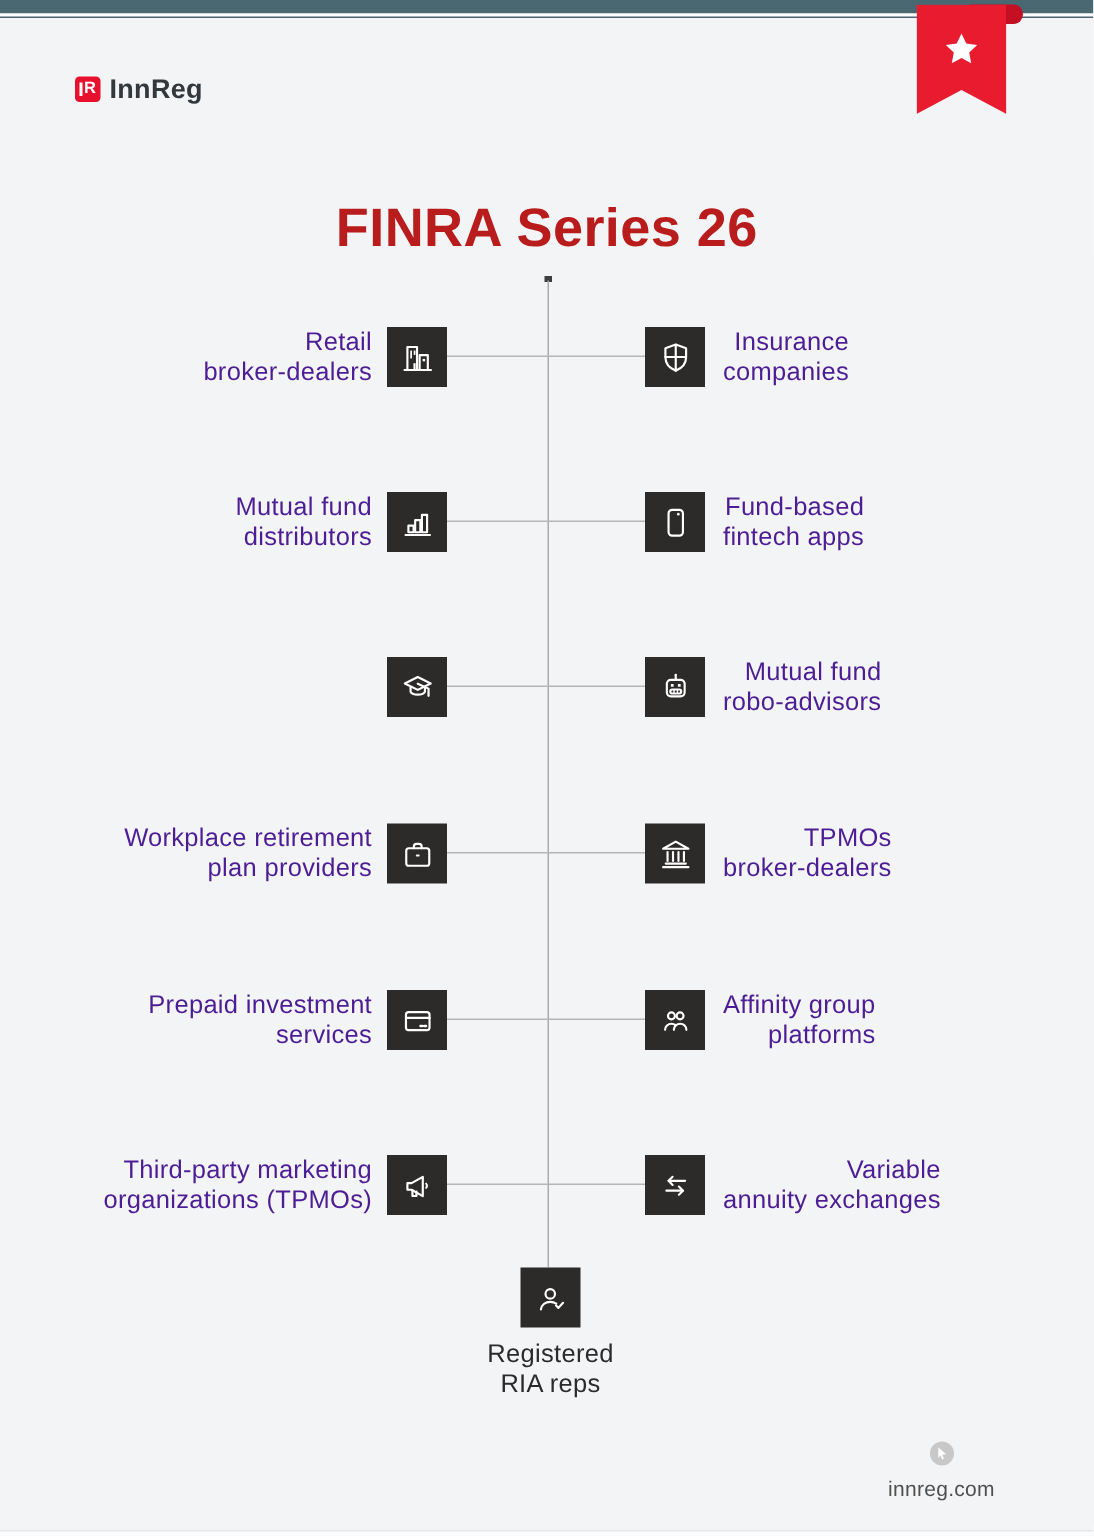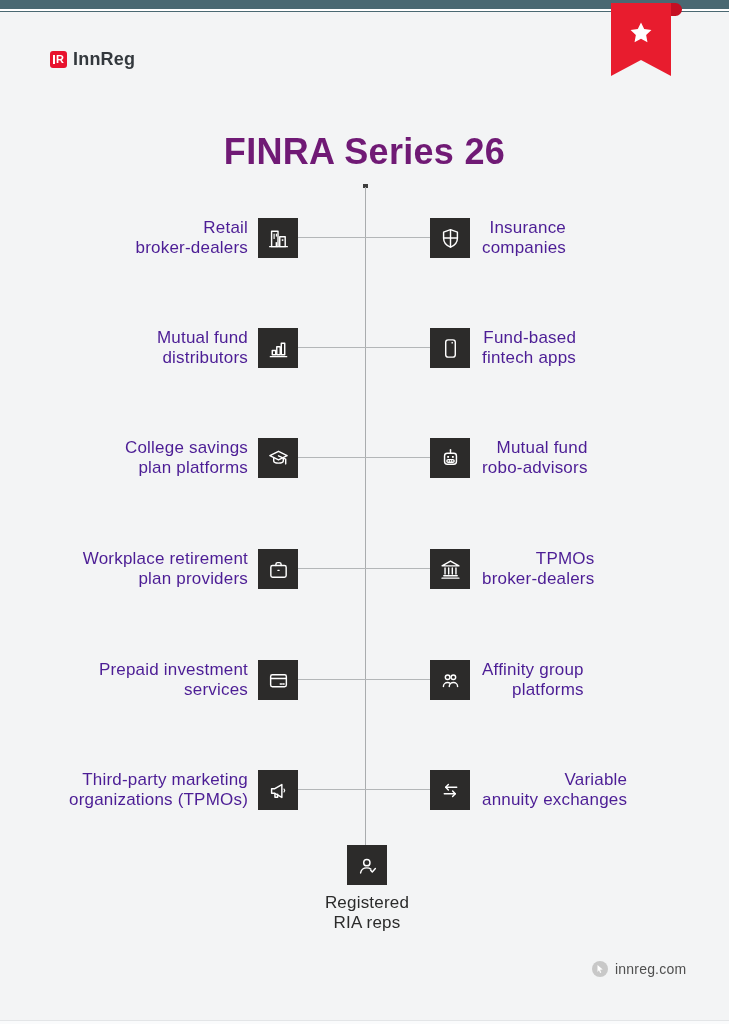--- a/index.html
+++ b/index.html
@@ -17,42 +17,42 @@
   .logo-text{font-size:18px;font-weight:bold;color:#33383d;letter-spacing:0.2px;}
 
   .bookmark{position:absolute;left:611px;top:3px;width:71px;height:73px;}
   .bookmark .fold{position:absolute;left:36px;top:0;width:35px;height:13px;background:#c50f22;border-radius:0 7px 7px 0;}
   .bookmark .ribbon{position:absolute;left:0;top:0;width:60px;height:73px;background:#e81c2e;
     clip-path:polygon(0 0,100% 0,100% 100%,50% 78%,0 100%);
     display:flex;justify-content:center;}
   .bookmark .ribbon svg{margin-top:17px;}
 
   .title{position:absolute;top:107px;left:0;width:729px;text-align:center;
-    font-size:36px;font-weight:bold;color:#701a75;letter-spacing:0.3px;}
+    font-size:36px;font-weight:bold;color:#b91c1c;letter-spacing:0.3px;}
 
   .vline{position:absolute;left:365px;top:187px;width:1px;height:658px;background:#a9acae;}
   .vline-dot{position:absolute;left:363px;top:184px;width:5px;height:4px;background:#3d3d3d;}
 
   .row{position:absolute;left:0;width:729px;height:40px;}
   .hline{position:absolute;left:298px;top:19px;width:132px;height:1px;background:#b3b6b8;}
   .iconbox{position:absolute;top:0;width:40px;height:40px;background:#2c2b2a;
     display:flex;align-items:center;justify-content:center;}
   .iconbox.l{left:258px;}
   .iconbox.r{left:430px;}
   .label{position:absolute;top:50%;transform:translateY(-50%);font-size:17px;line-height:20px;
     color:#4c1d95;white-space:pre-line;letter-spacing:0.2px;}
   .label.l{right:481px;text-align:right;}
   .label.r{left:482px;text-align:right;}
 
   .bottom-iconbox{position:absolute;left:347px;top:845px;width:40px;height:40px;background:#2c2b2a;
     display:flex;align-items:center;justify-content:center;}
   .bottom-label{position:absolute;left:267px;top:893px;width:200px;text-align:center;
     font-size:17px;line-height:20px;color:#2b2b2b;white-space:pre-line;letter-spacing:0.2px;}
 
-  .footer{position:absolute;left:592px;top:961px;display:flex;align-items:flex-start;gap:7px;}
+  .footer{position:absolute;left:592px;top:961px;display:flex;align-items:center;gap:7px;flex-direction:column;}
   .footer-circle{width:16px;height:16px;border-radius:50%;background:#c8c8c8;
     display:flex;align-items:center;justify-content:center;}
   .footer-text{font-size:14px;color:#4f4f4f;letter-spacing:0.2px;}
 
   svg.glyph{stroke:#fff;fill:none;stroke-width:1.5;stroke-linecap:round;stroke-linejoin:round;}
 </style>
 </head>
 <body>
 
 <div class="page">
@@ -126,22 +126,20 @@
         <rect x="7" y="3" width="10" height="18" rx="2.5"></rect>
         <circle cx="13.8" cy="6" r="0.9" fill="#fff" stroke="none"></circle>
       </svg>
     </div>
     <div class="label r">Fund-based
 fintech apps</div>
   </div>
 
   <div class="row" style="top:438px">
     <div class="hline"></div>
-    <div class="label l">College savings
-plan platforms</div>
     <div class="iconbox l">
       <svg class="glyph" width="23" height="23" viewBox="0 0 24 24">
         <path d="M12 4.5L21 9l-9 4.5L3 9z"></path>
         <path d="M7 11.2v3.4c0 1.2 2.2 2.2 5 2.2s5-1 5-2.2v-3.4"></path>
         <path d="M12 9.2l7.5 3.4v4.2"></path>
         <circle cx="19.5" cy="17.6" r="0.8" fill="#fff" stroke="none"></circle>
       </svg>
     </div>
     <div class="iconbox r">
       <svg class="glyph" width="23" height="23" viewBox="0 0 24 24">

